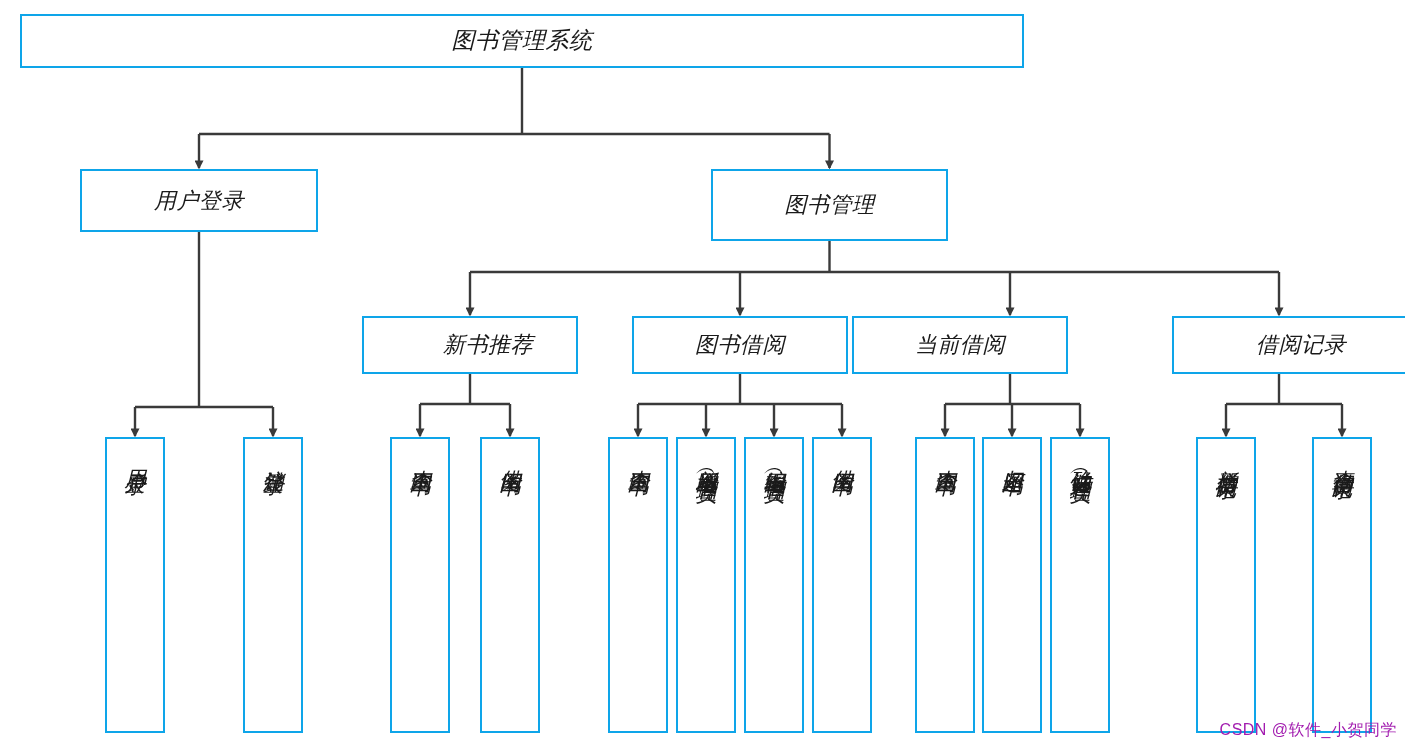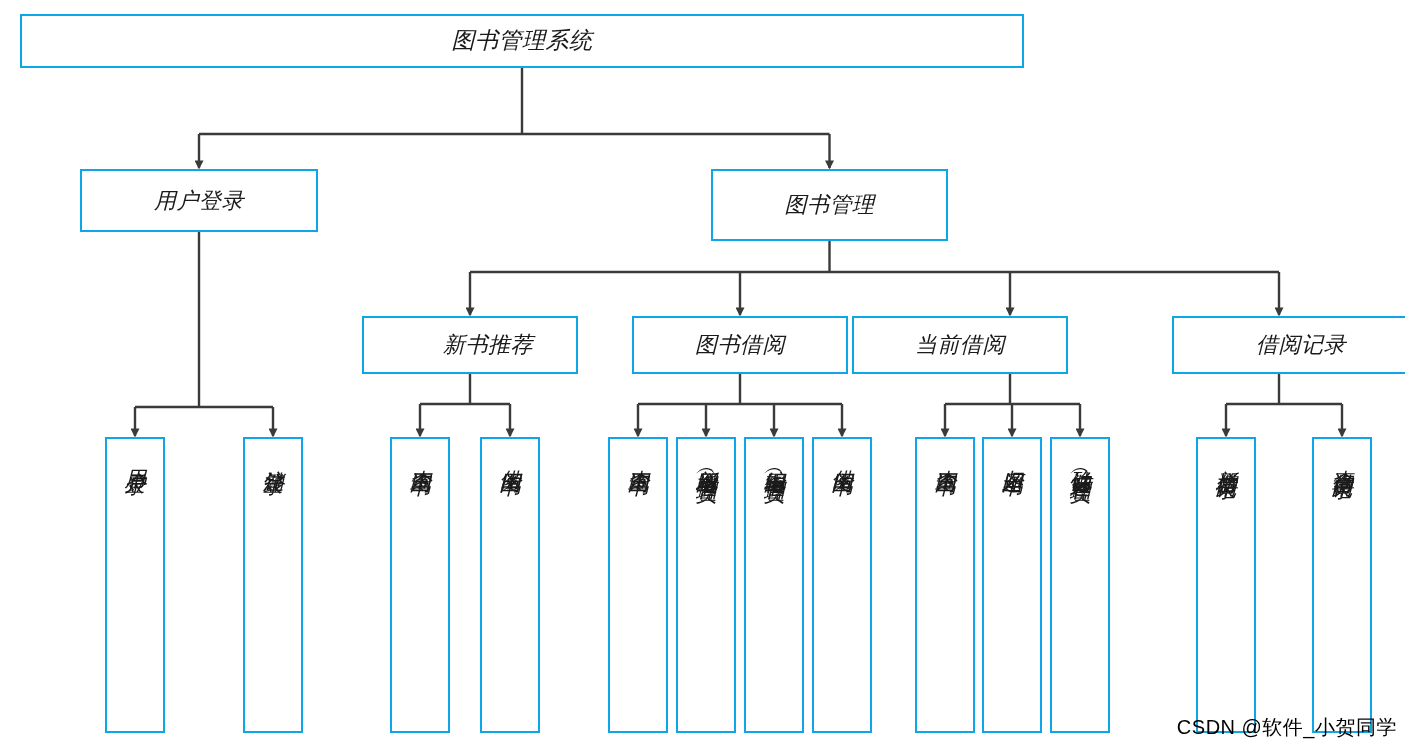--- a/index.html
+++ b/index.html
@@ -56,22 +56,22 @@
     text-orientation: upright;
     font-size: 21px;
     line-height: 1.05;
     letter-spacing: 2px;
     white-space: nowrap;
   }
   #watermark {
     position: absolute;
     right: 8px;
     bottom: 6px;
-    font-size: 20px;
-    color: #000000;
+    font-size: 16px;
+    color: #a21caf;
     letter-spacing: 0.5px;
     white-space: nowrap;
     pointer-events: none;
   }
 </style>
 </head>
 <body>
 
 <div id="canvas">
 

